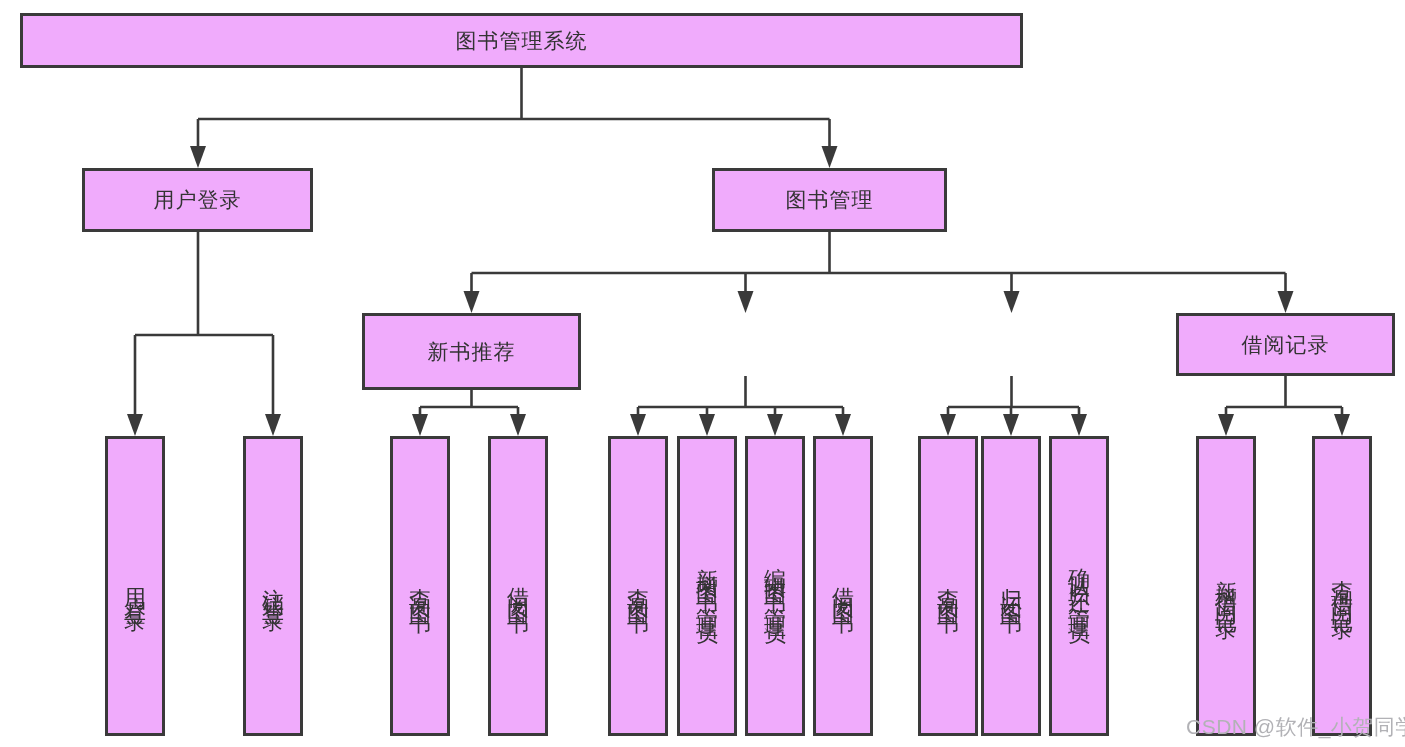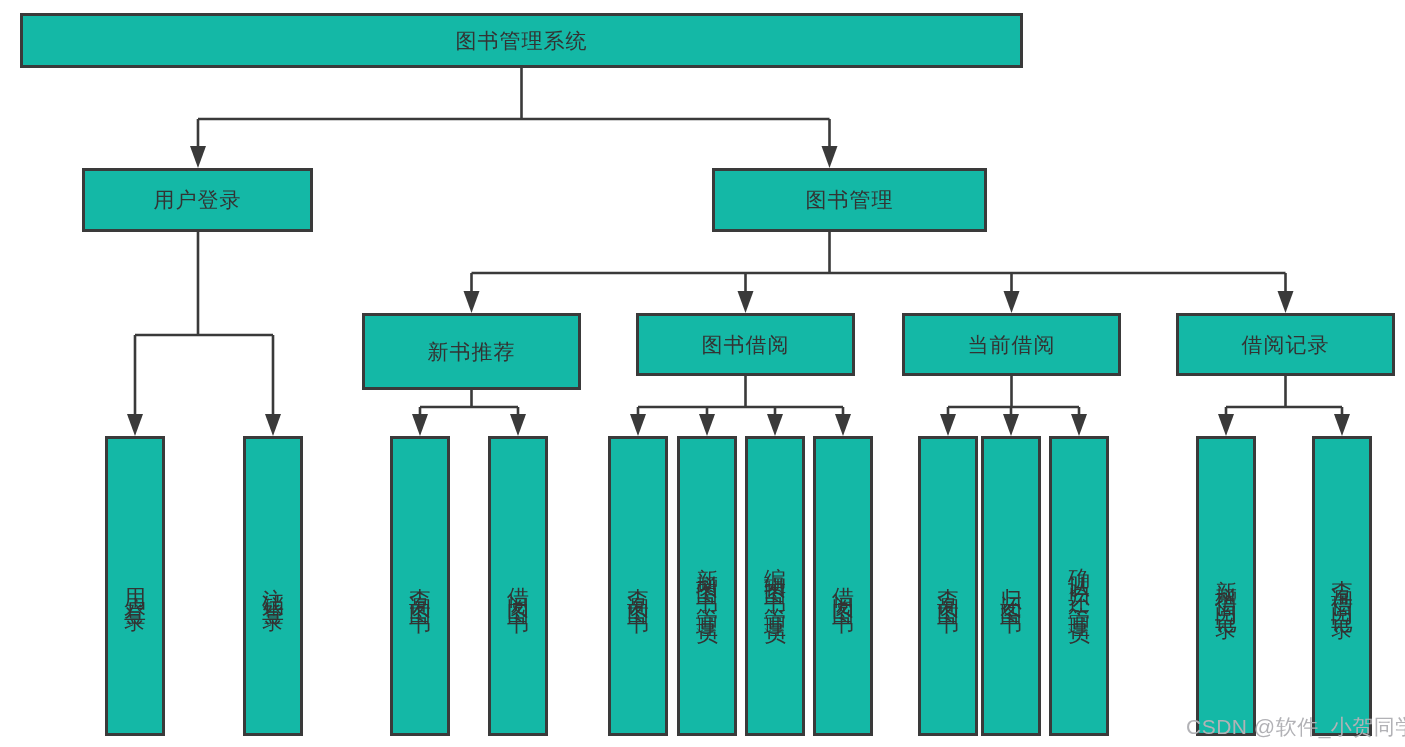--- a/index.html
+++ b/index.html
@@ -9,21 +9,21 @@
     background:#ffffff;
     font-family:"Liberation Sans","DejaVu Sans",sans-serif;
     color:#333333;
     overflow:hidden;
   }
   #connectors{position:absolute;left:0;top:0;pointer-events:none;}
   .ln{stroke:#3a3a3a;stroke-width:2.6;fill:none;}
   .box{
     position:absolute;
     box-sizing:border-box;
-    background:#14b8a6;
+    background:#f0abfc;
     border:3px solid #3a3a3a;
     display:flex;align-items:center;justify-content:center;
     z-index:2;
   }
   .h .lbl{font-size:21px;letter-spacing:1px;white-space:nowrap;}
   .v{width:60px;height:300px;}
   .v .vlbl{
     writing-mode:vertical-rl;
     text-orientation:mixed;
     font-size:22px;
@@ -106,32 +106,26 @@
     </g>
   </svg>
 
   <div class="box h" style="left:20px;top:13px;width:1003px;height:55px">
     <span class="lbl">图书管理系统</span>
   </div>
 
   <div class="box h" style="left:82px;top:168px;width:231px;height:64px">
     <span class="lbl">用户登录</span>
   </div>
-  <div class="box h" style="left:712px;top:168px;width:275px;height:64px">
+  <div class="box h" style="left:712px;top:168px;width:235px;height:64px">
     <span class="lbl">图书管理</span>
   </div>
 
   <div class="box h" style="left:362px;top:313px;width:219px;height:77px">
     <span class="lbl">新书推荐</span>
-  </div>
-  <div class="box h" style="left:636px;top:313px;width:219px;height:63px">
-    <span class="lbl">图书借阅</span>
-  </div>
-  <div class="box h" style="left:902px;top:313px;width:219px;height:63px">
-    <span class="lbl">当前借阅</span>
   </div>
   <div class="box h" style="left:1176px;top:313px;width:219px;height:63px">
     <span class="lbl">借阅记录</span>
   </div>
 
   <div class="box v" style="left:105px;top:436px">
     <span class="vlbl">用户登录</span>
   </div>
   <div class="box v" style="left:243px;top:436px">
     <span class="vlbl">注销登录</span>

